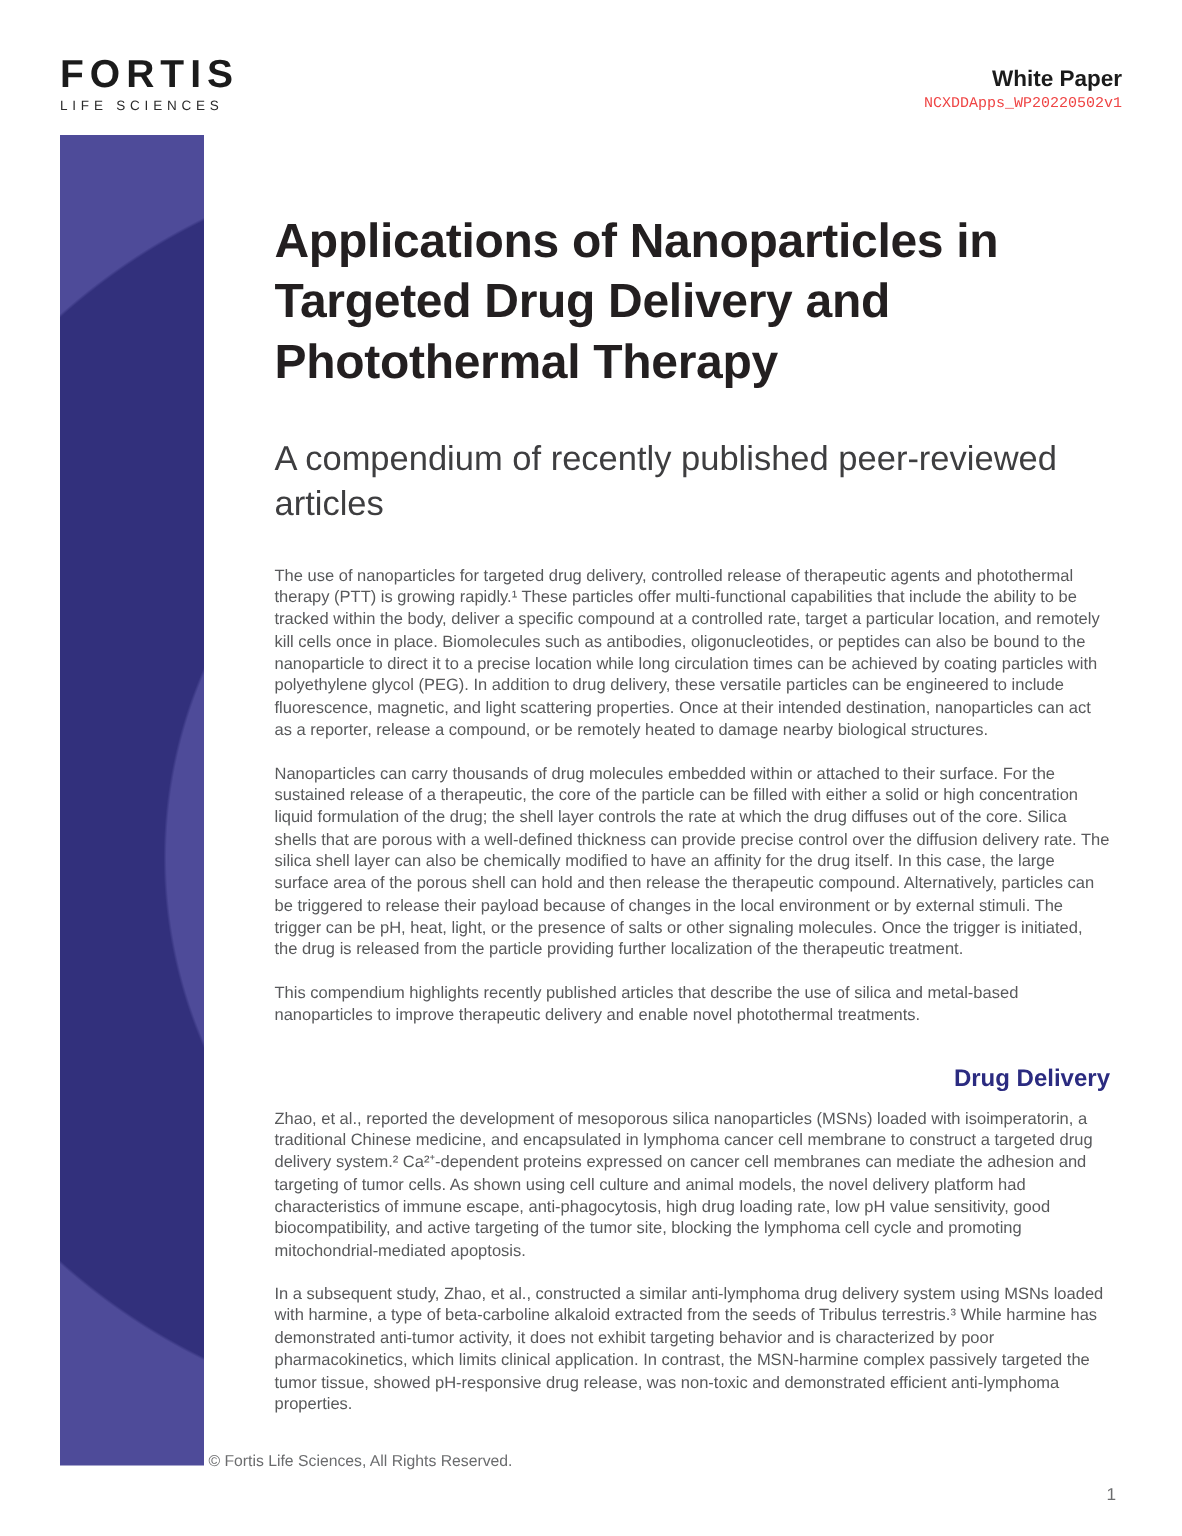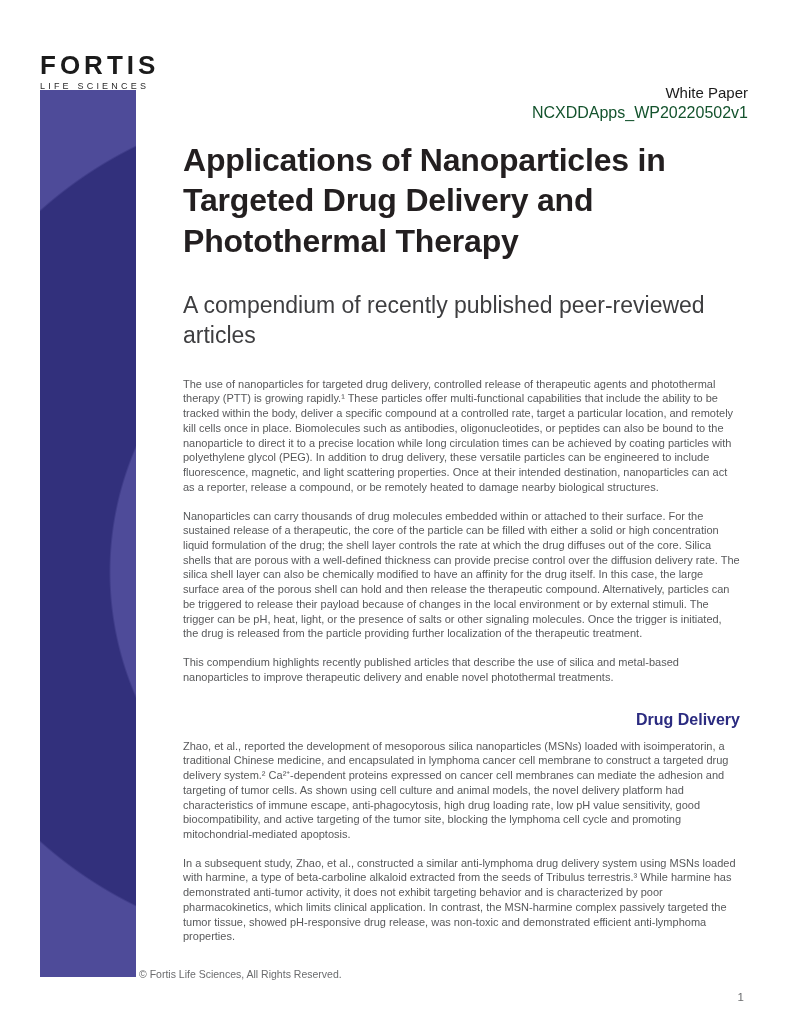--- a/index.html
+++ b/index.html
@@ -5,30 +5,30 @@
   html,body{margin:0;padding:0;background:#e8e8e8;}
   .page{
     position:relative;
     width:788px;height:1024px;
     margin:0 auto;
     background:#ffffff;
     font-family:"Liberation Sans",sans-serif;
     overflow:hidden;
   }
   
-  .logo{position:absolute;left:40px;top:52px;color:#1b1b1b;}
+  .logo{position:absolute;left:40px;top:36px;color:#1b1b1b;}
   .logo-primary{
     font-size:26px;font-weight:bold;letter-spacing:4px;line-height:1;
   }
   .logo-secondary{
     font-size:9px;letter-spacing:3.2px;margin-top:3px;color:#2a2a2a;
   }
   .header-right{position:absolute;right:40px;top:44px;text-align:right;}
-  .doc-type{font-size:15px;font-weight:normal;color:#1b1b1b;line-height:1.25;margin-top:40px;}
-  .doc-id{font-size:16px;color:#14532d;line-height:1.3;}
+  .doc-type{font-size:15px;font-weight:bold;color:#1b1b1b;line-height:1.25;}
+  .doc-id{font-size:10px;color:#ef4444;line-height:1.3;font-family:Liberation Mono, monospace;}
   
   .sidebar{
     position:absolute;left:40px;top:90px;width:96px;height:887px;
     background-color:#4E4B99;
     background-image:
       radial-gradient(circle at 383px 482px, #4E4B99 0 312px, rgba(78,75,153,0) 314px),
       radial-gradient(circle at 282px 436px, #32307C 0 422px, rgba(50,48,124,0) 424px);
   }
   
   .content{position:absolute;left:183px;top:140px;width:557px;}

